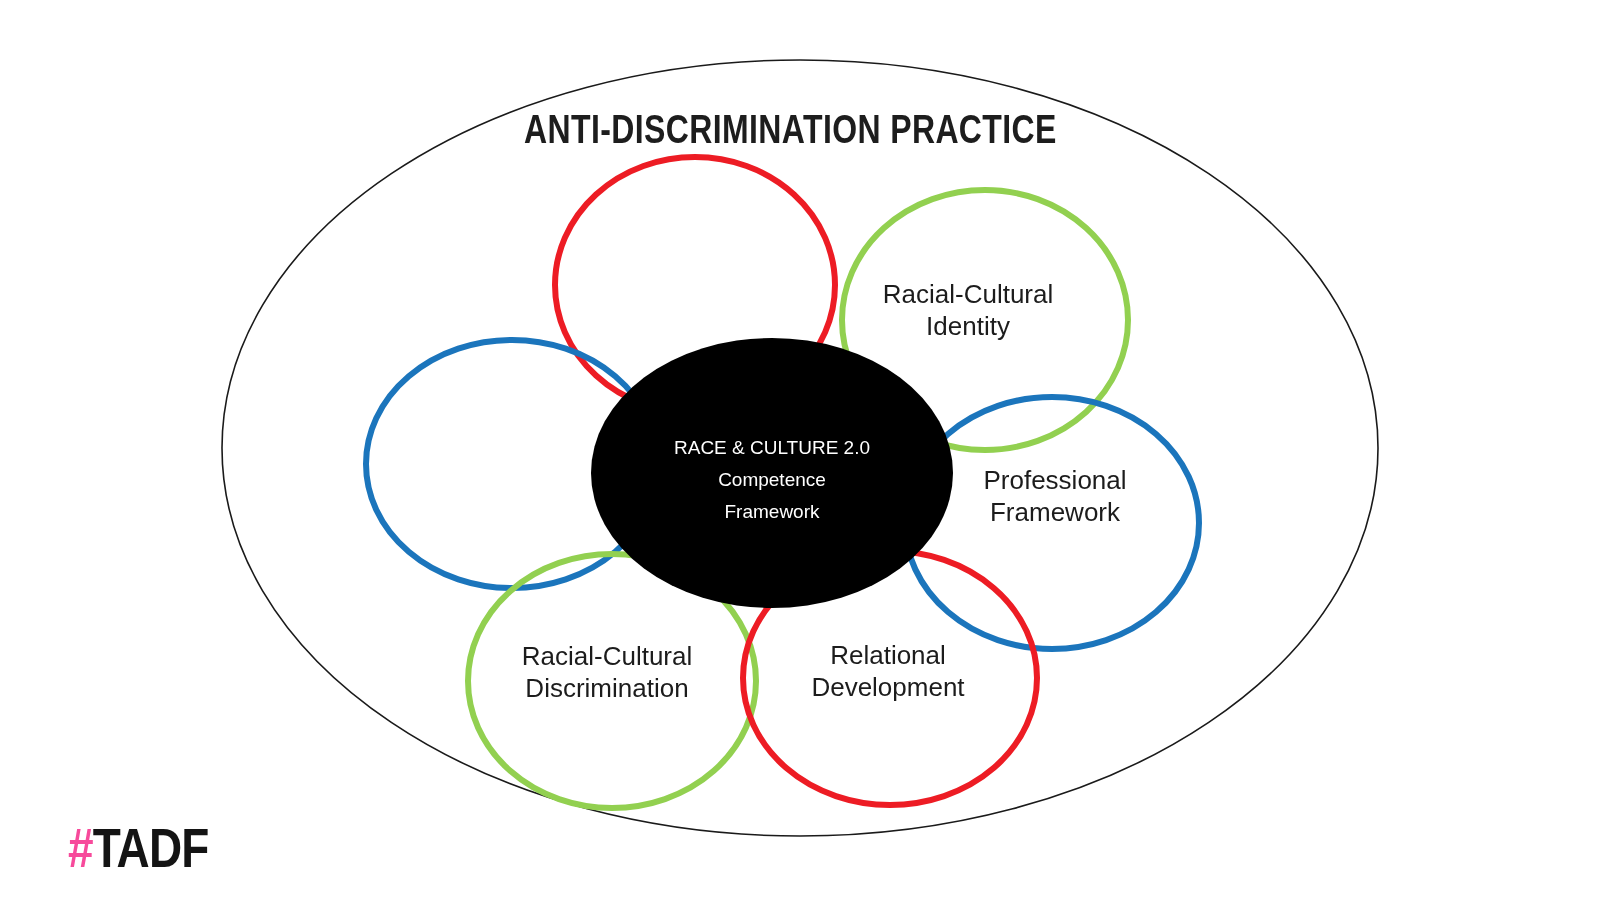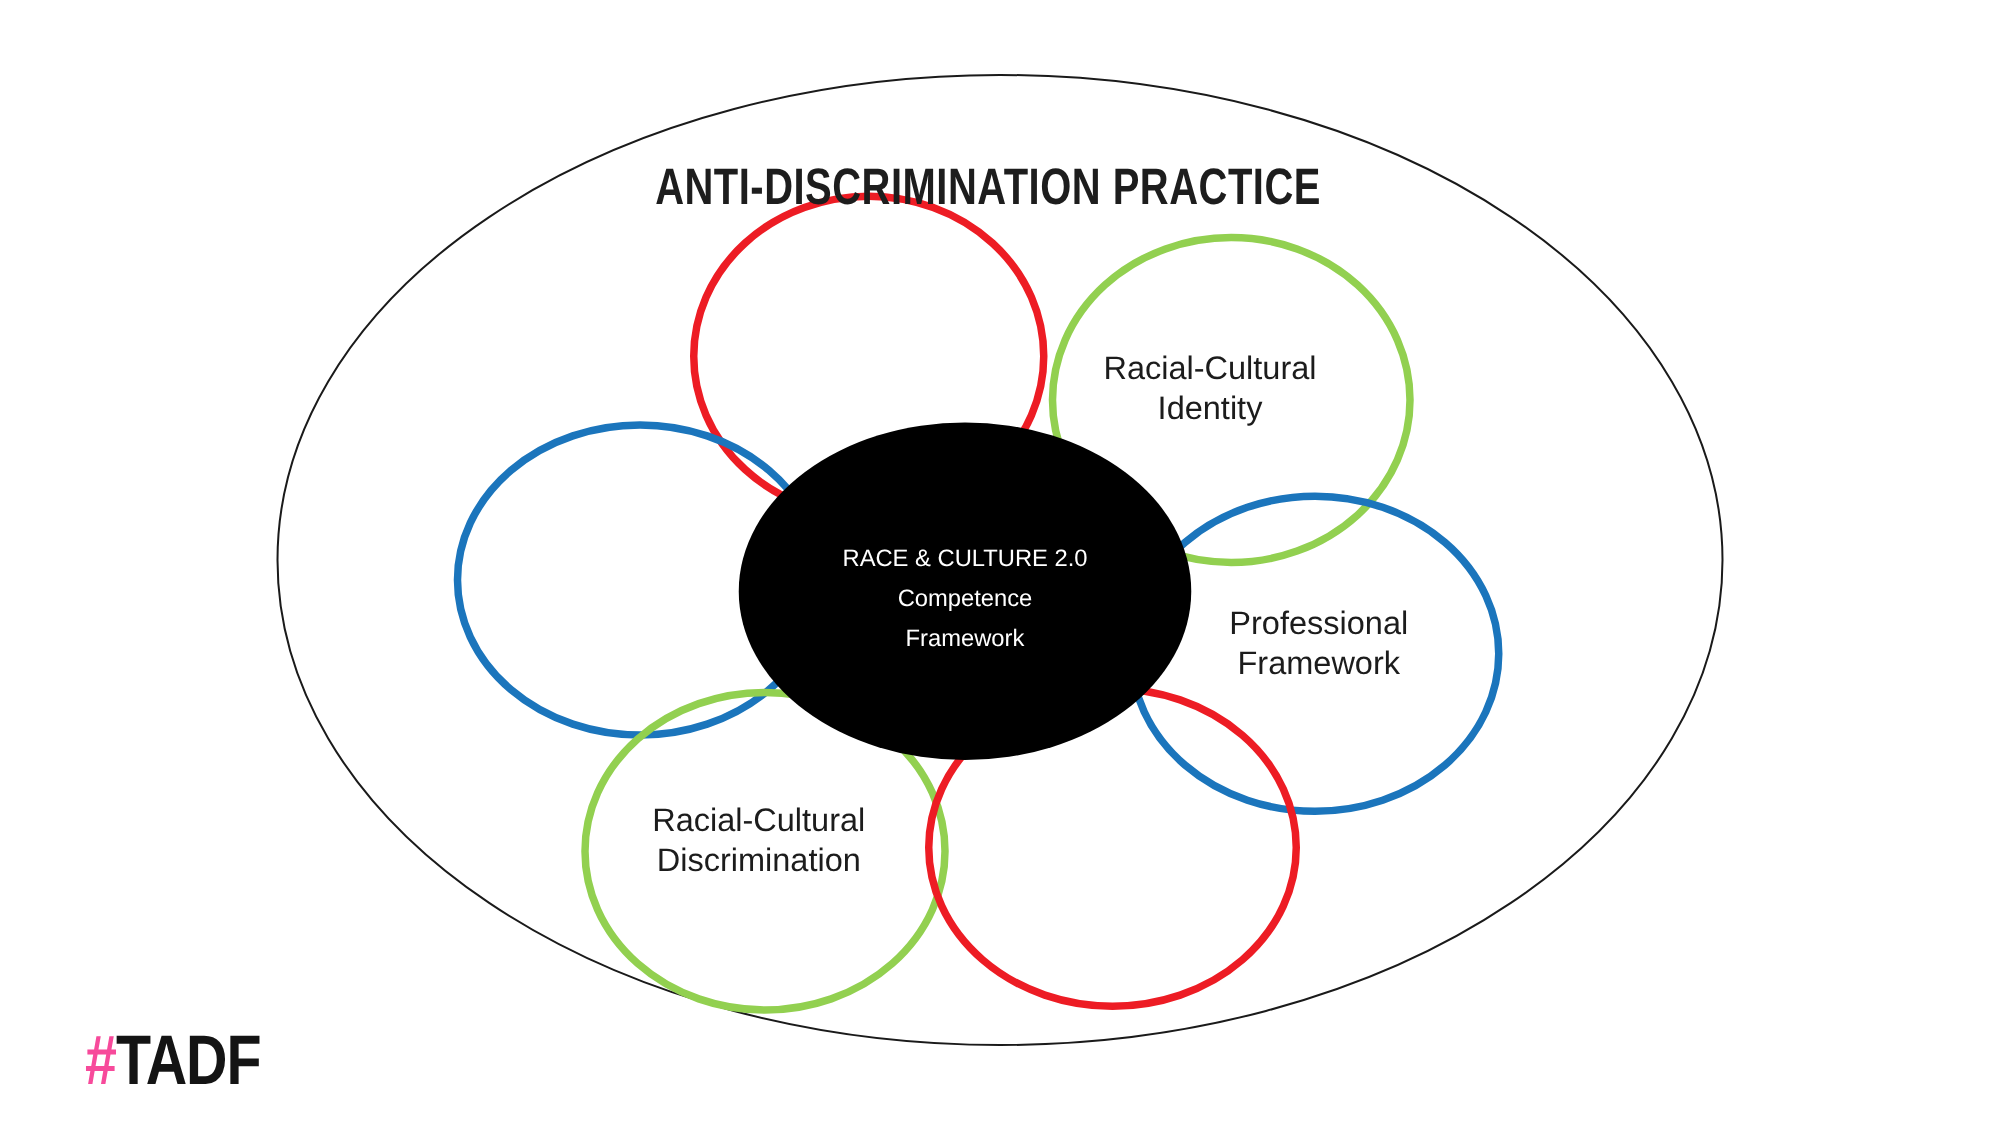--- a/index.html
+++ b/index.html
@@ -22,21 +22,20 @@
     width: 1600px;
     height: 900px;
   }
   .title {
     position: absolute;
     left: 0;
     top: 106px;
     width: 1580px;
     text-align: center;
     color: #1d1d1d;
-    margin-top: 20px;
   }
   .title-inner {
     display: inline-block;
     font-size: 41px;
     font-weight: 700;
     letter-spacing: 0.5px;
     transform: scaleX(0.78);
     transform-origin: 50% 50%;
     white-space: nowrap;
   }
@@ -97,24 +96,26 @@
 
     <ellipse cx="772" cy="473" rx="181" ry="135" stroke="none" fill="#000000"></ellipse>
   </svg>
 
   <div class="title">
     <span class="title-inner">ANTI-DISCRIMINATION PRACTICE</span>
   </div>
 
   <div class="label" style="left:968px; top:310px;">Racial-Cultural
 Identity</div>
-  <div class="label" style="left:1055px; top:514px;">Professional
+  <div class="label" style="left:1055px; top:496px;">Professional
 Framework</div>
   <div class="label" style="left:607px; top:672px;">Racial-Cultural
 Discrimination</div>
+  <div class="label" style="left:888px; top:671px;">Relational
+Development</div>
 
   <div class="center-label" style="left:772px; top:480px;">RACE &amp; CULTURE 2.0
 Competence
 Framework</div>
 
   <div class="brand">
     <span class="brand-inner"><span class="brand-hash">#</span><span class="brand-name">TADF</span></span>
   </div>
 
 </div>

